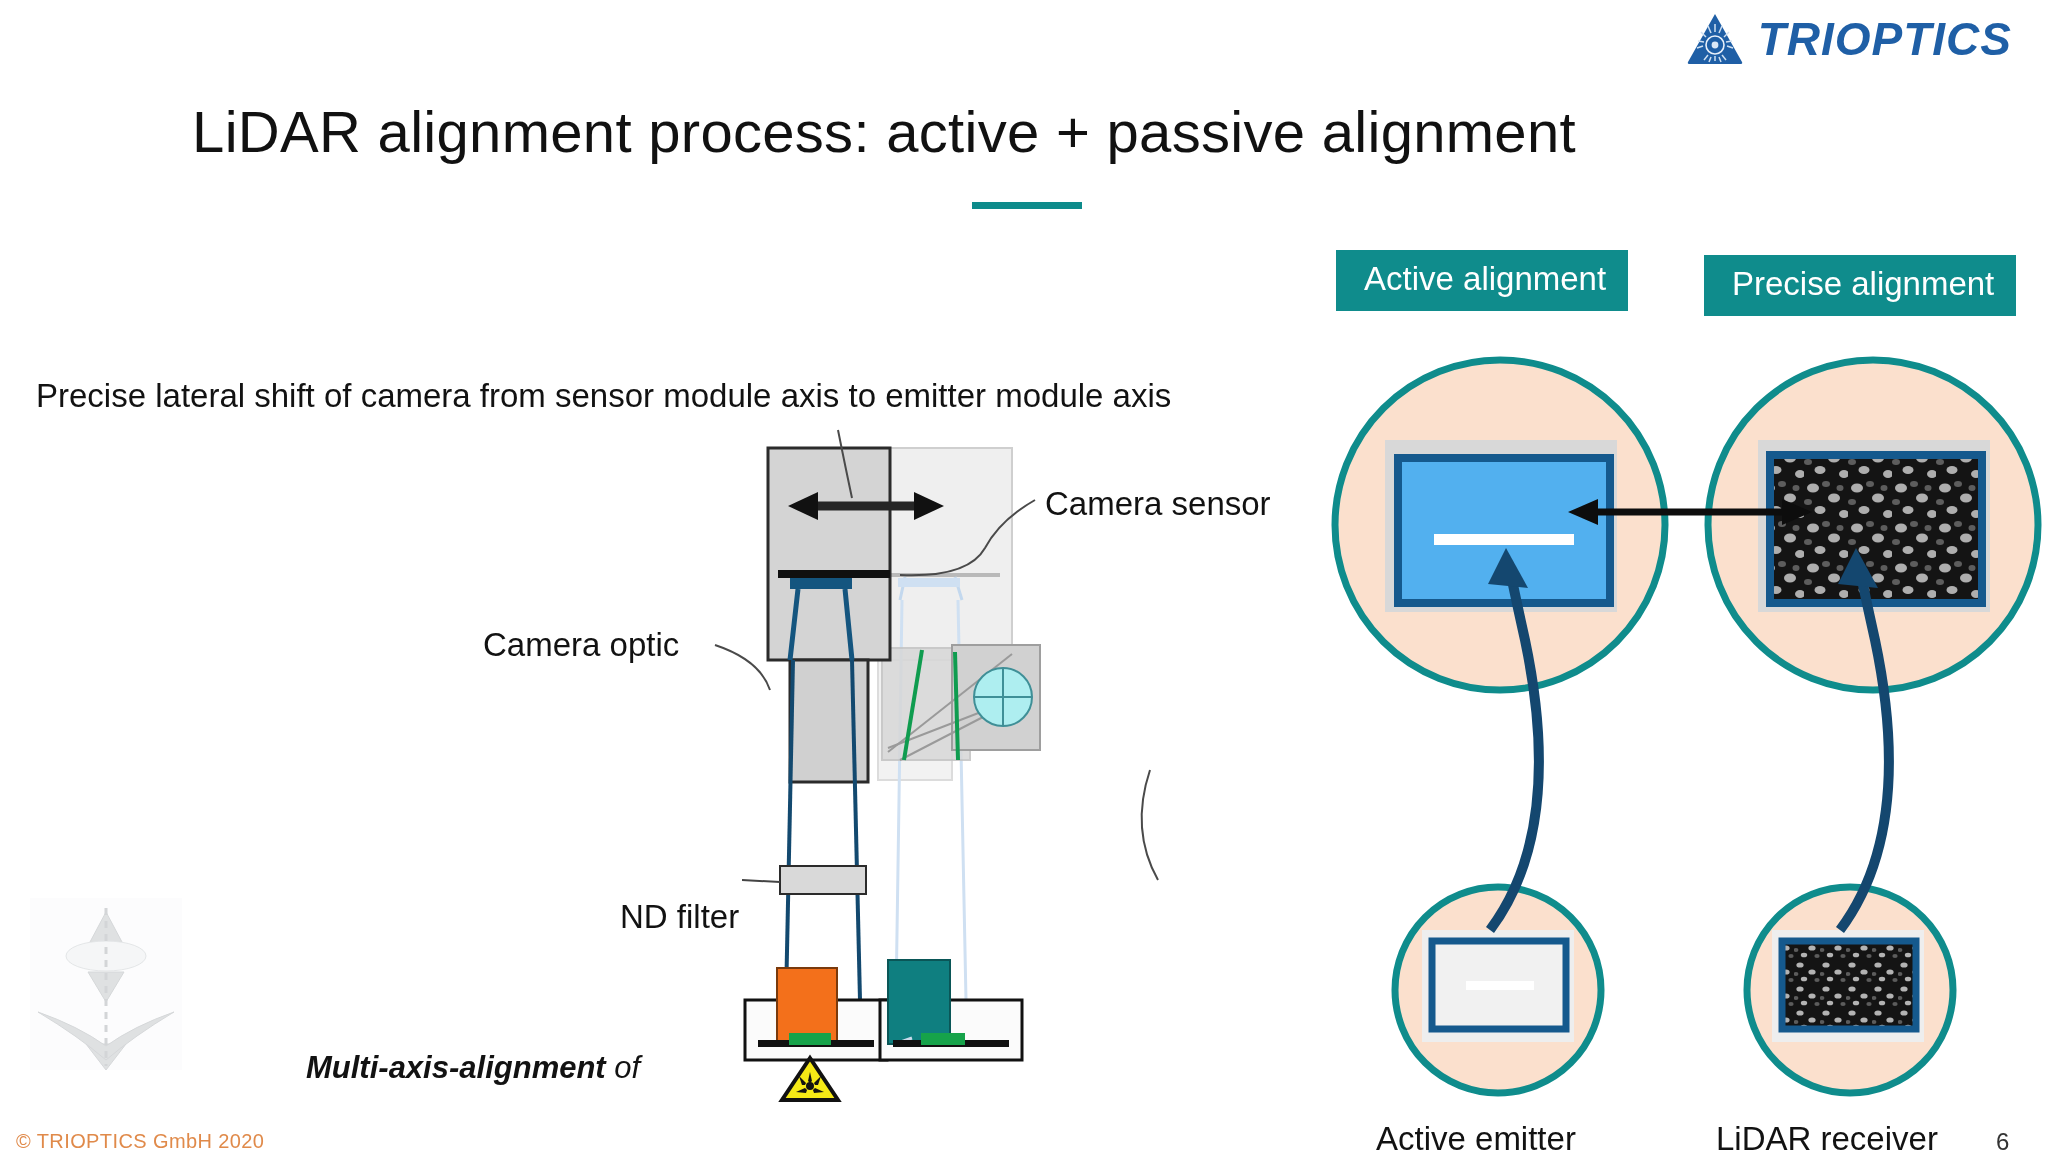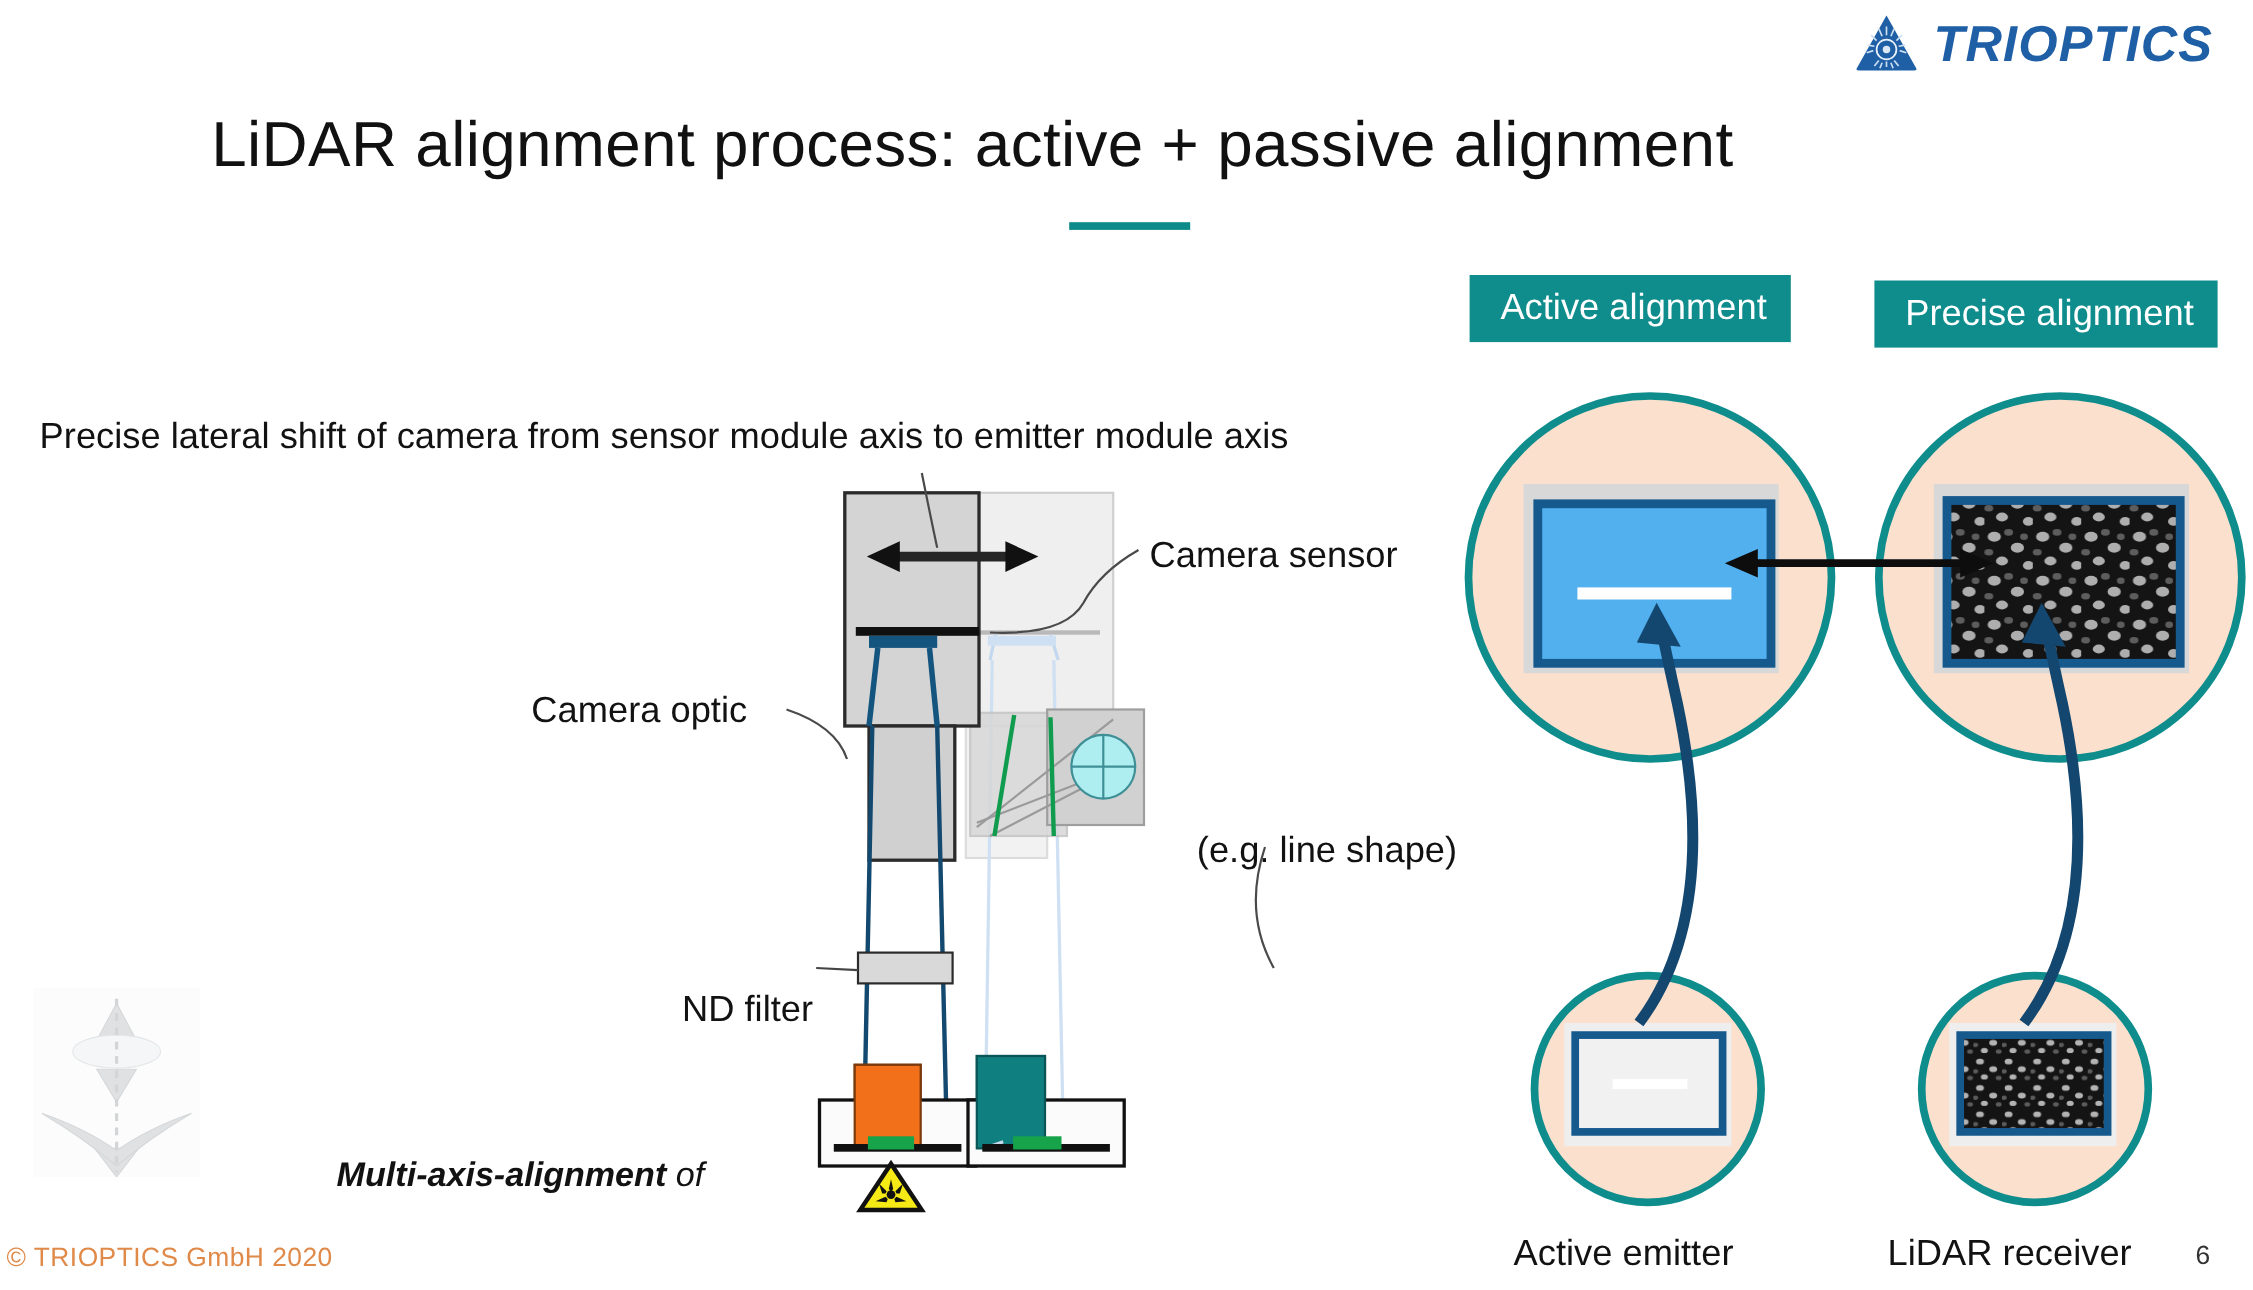--- a/index.html
+++ b/index.html
@@ -30,21 +30,21 @@
   #lbl-camsensor{top:483px;left:1045px;}
   #lbl-camoptic{top:624px;left:483px;}
   #lbl-laserprofile{top:668px;left:1088px;}
   #lbl-ndfilter{top:896px;left:588px;margin-left:32px;}
   #lbl-emitter{top:1118px;left:1376px;}
   #lbl-receiver{top:1118px;left:1716px;}
   #lbl-multiaxis{top:965px;left:306px;font-style:italic;font-size:31px;line-height:1.33;}
   #lbl-multiaxis b{font-weight:700;font-style:italic;}
 
   
-  #copyright{left:6px;top:1130px;font-size:24px;color:#e08a4a;letter-spacing:.4px;}
+  #copyright{left:16px;top:1130px;font-size:20px;color:#e08a4a;letter-spacing:.4px;}
   #pagenum{left:1996px;top:1128px;font-size:24px;color:#333;}
 
   
   #diagram{left:0;top:0;}
   #right-svg{left:0;top:0;}
   #sixdof{left:30px;top:898px;width:152px;height:172px;opacity:.55;}
 </style>
 </head>
 <body>
 
@@ -241,21 +241,20 @@
 
 <div class="abs lbl" id="lbl-precise">Precise lateral shift of camera from sensor module axis to emitter module axis</div>
 
 <div class="abs lbl" id="lbl-camsensor">Camera sensor</div>
 
 <div class="abs lbl" id="lbl-camoptic">Camera optic</div>
 
 <div class="abs lbl" id="lbl-ndfilter">ND filter</div>
 
 <div class="abs lbl" id="lbl-laserprofile">
-  <div>(e.g. line shape)</div>
 </div>
 
 <div class="abs lbl" id="lbl-multiaxis">
   <div><b>Multi-axis-alignment</b><span> of</span></div>
   <div>LiDAR Emitter/Receiver</div>
   
 </div>
 
 <div class="abs lbl" id="lbl-emitter">Active emitter</div>
 

